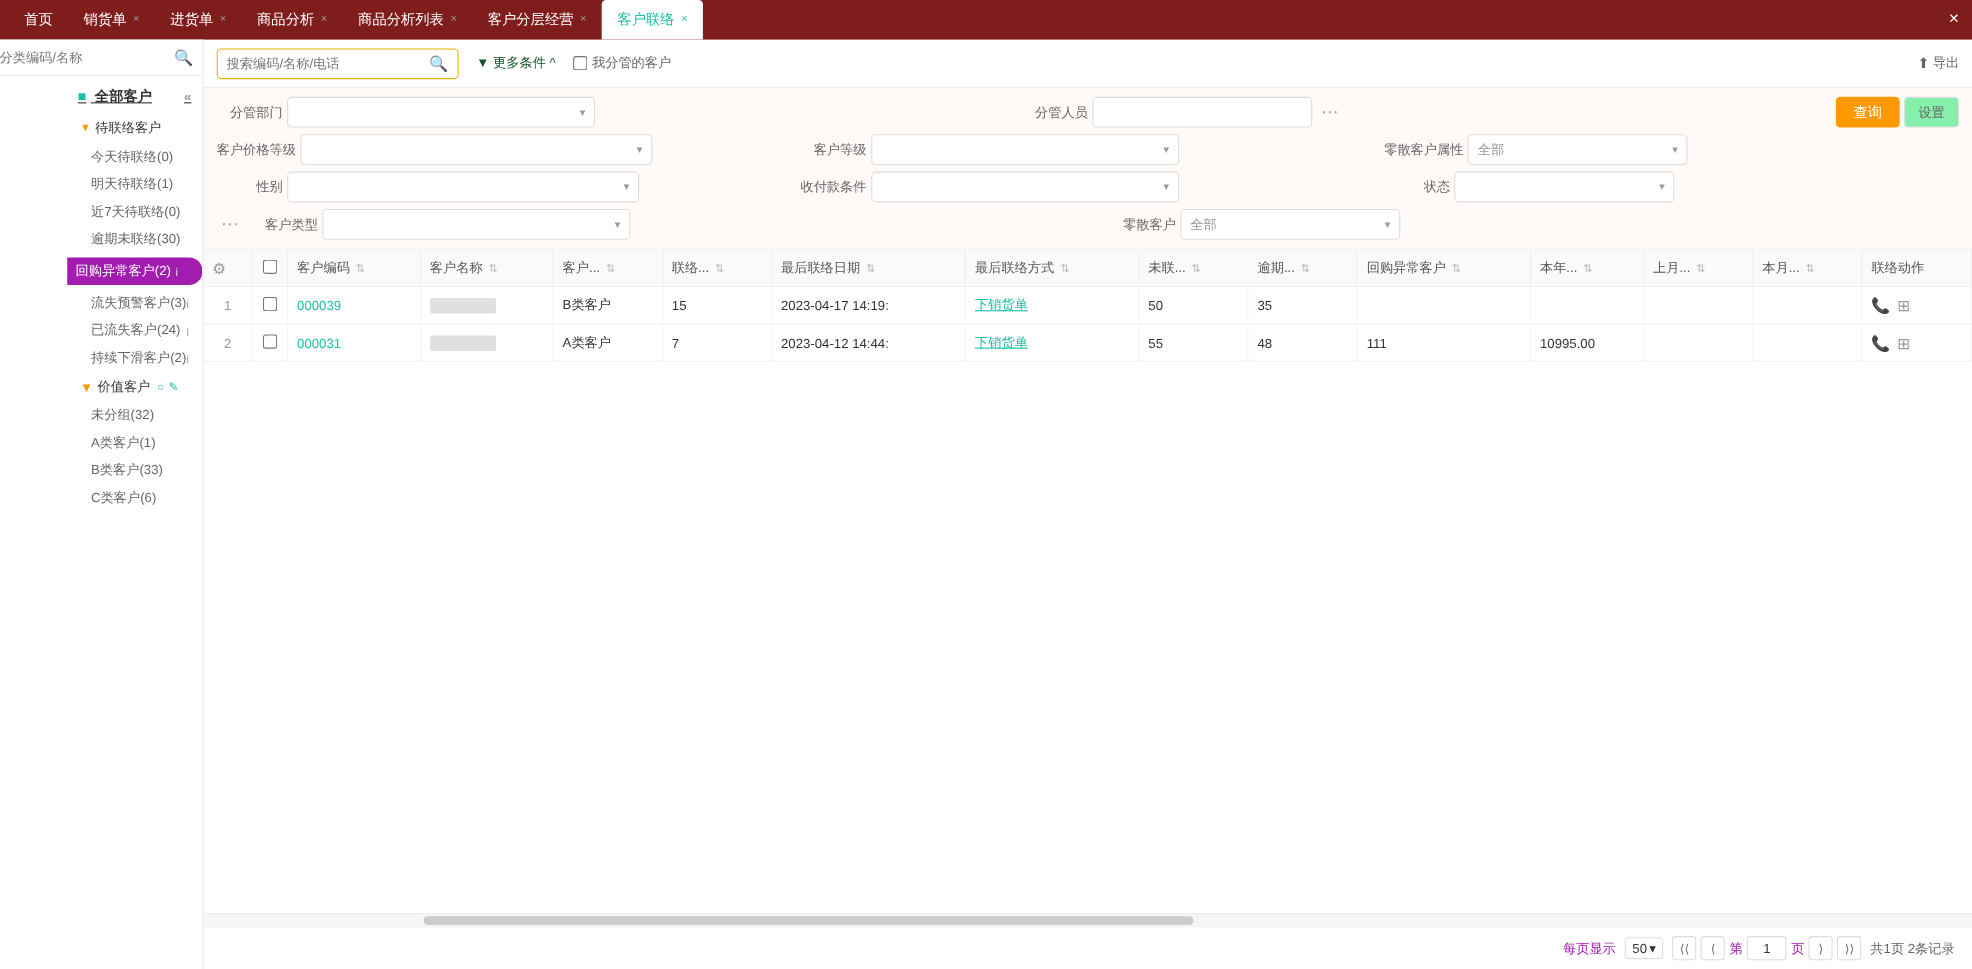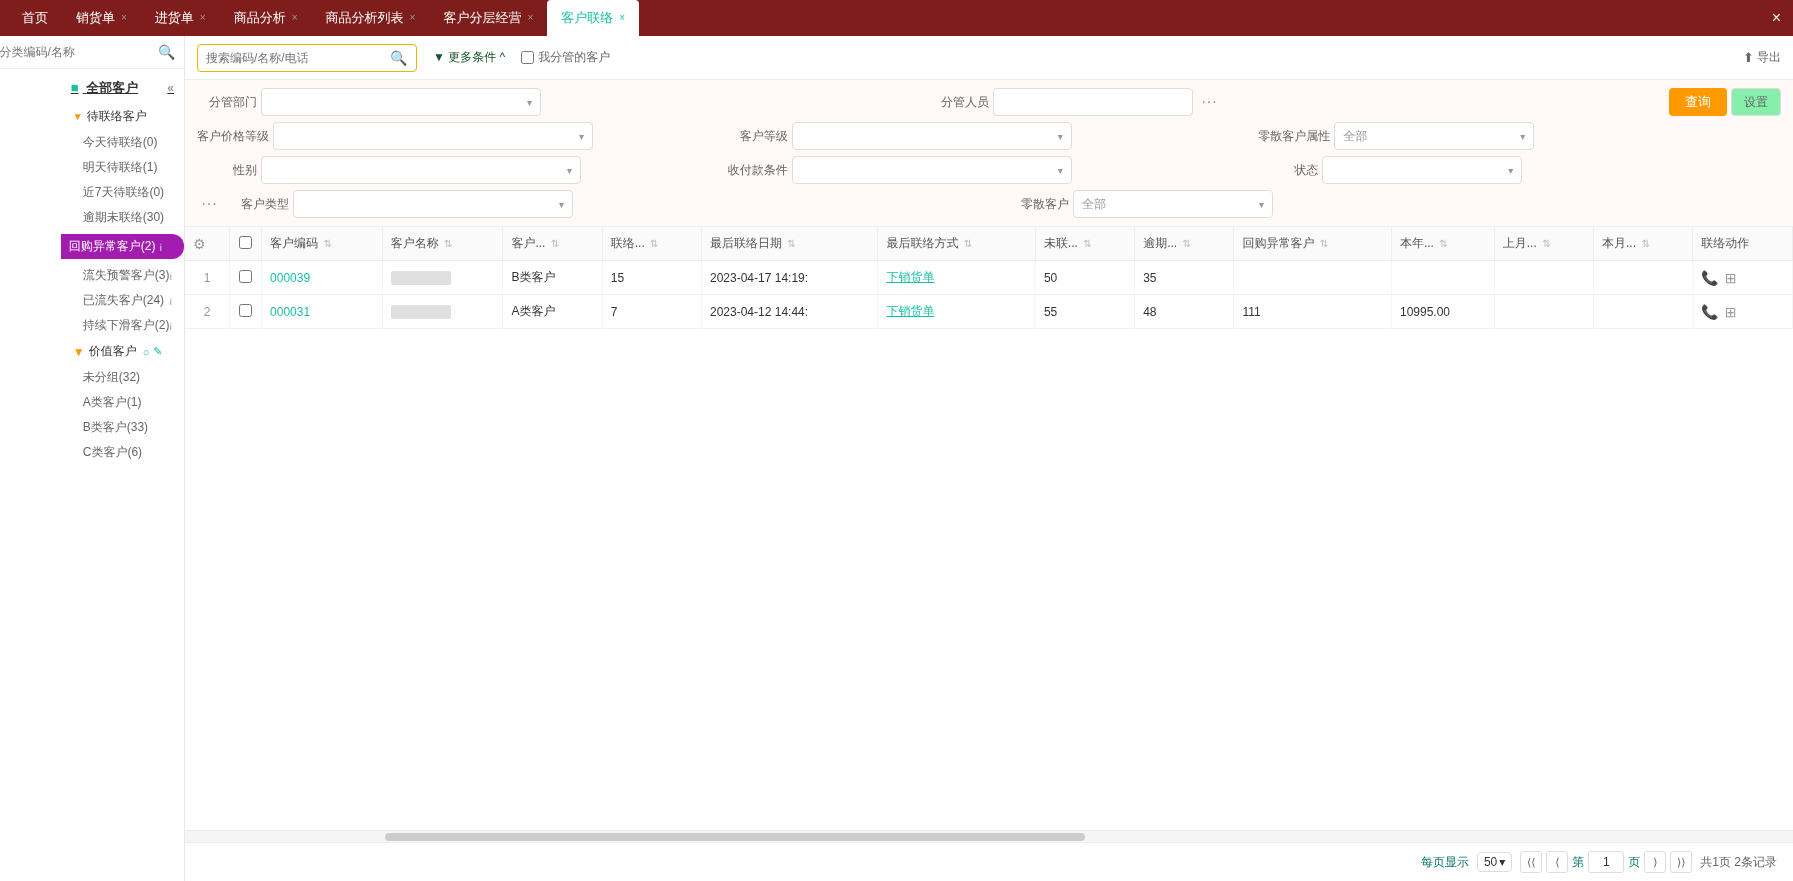--- a/index.html
+++ b/index.html
@@ -186,21 +186,21 @@
     
     .table-settings { color: #999; cursor: pointer; font-size: 14px; }
     .checkbox-cell { width: 32px; text-align: center; }
 
     
     .pagination-bar {
       border-top: 1px solid #eee; padding: 8px 16px;
       display: flex; align-items: center; justify-content: flex-end;
       background: #fff; flex-shrink: 0; gap: 8px;
     }
-    .page-label { color: #0f766e; font-size: 12px; }
+    .page-label { color: #a21caf; font-size: 12px; }
     .page-size-select {
       border: 1px solid #ddd; border-radius: 4px; padding: 2px 6px;
       font-size: 12px; color: #333; cursor: pointer; display: flex; align-items: center; gap: 2px;
     }
     .page-nav { display: flex; align-items: center; gap: 4px; }
     .page-btn {
       width: 22px; height: 22px; border: 1px solid #ddd; border-radius: 3px;
       display: flex; align-items: center; justify-content: center;
       cursor: pointer; color: #666; font-size: 11px; background: #fff;
     }

